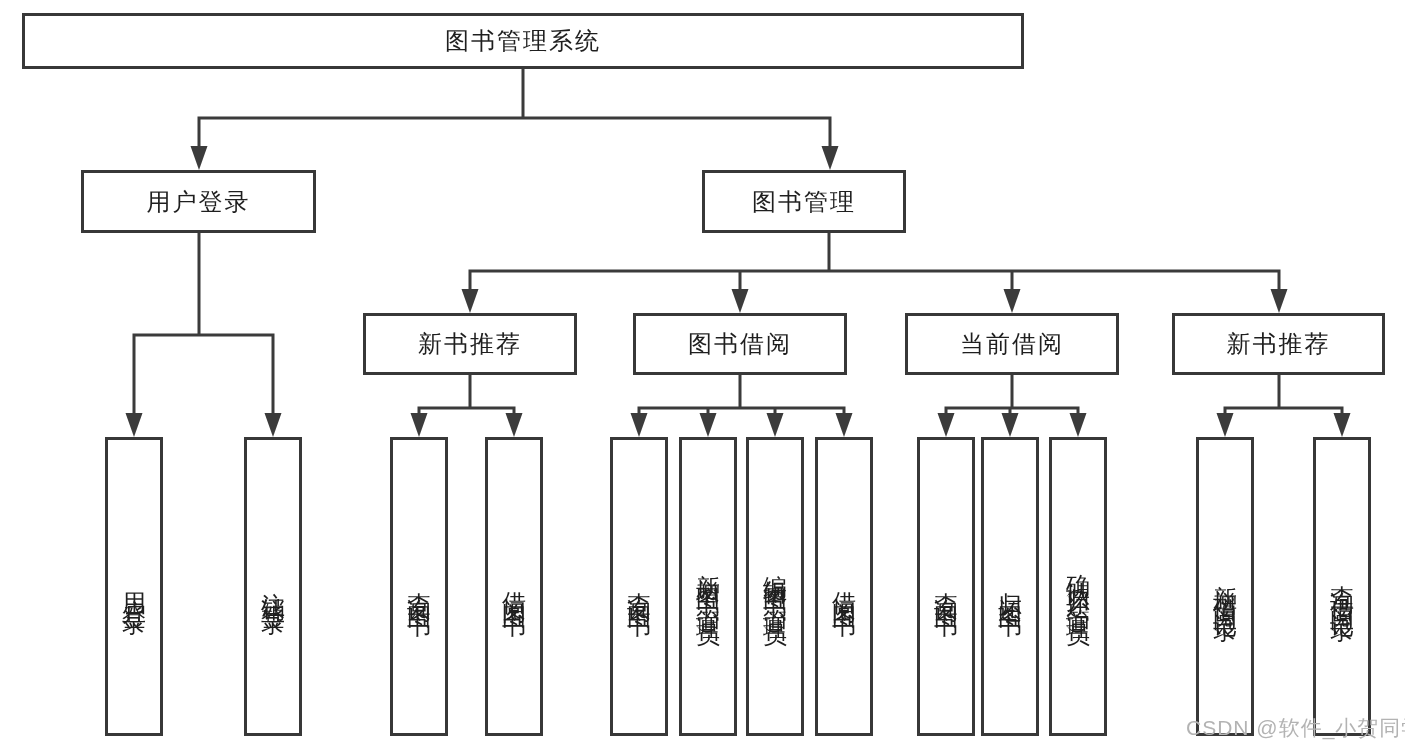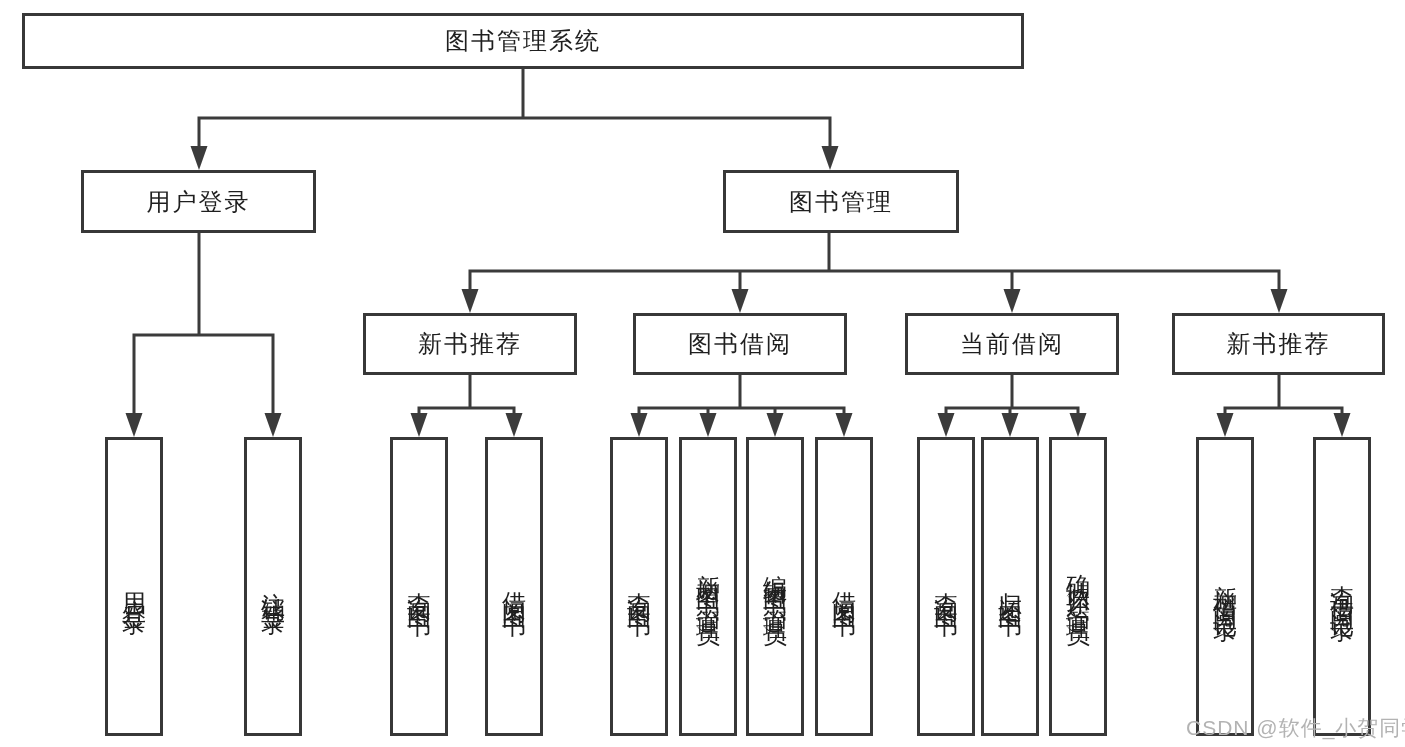--- a/index.html
+++ b/index.html
@@ -24,21 +24,21 @@
     border: 3px solid #383838;
     display: flex;
     align-items: center;
     justify-content: center;
     color: #1f1f1f;
     text-align: center;
   }
   .h-node { font-size: 24px; letter-spacing: 2px; white-space: nowrap; }
   .root-node { left: 22px; top: 13px; width: 1002px; height: 56px; }
   .n-user-login { left: 81px;  top: 170px; width: 235px; height: 63px; }
-  .n-book-mgmt { left: 723px; top: 170px; width: 236px; height: 63px; }
+  .n-book-mgmt { left: 702px; top: 170px; width: 204px; height: 63px; }
   .n-new-book    { left: 363px;  top: 313px; width: 214px; height: 62px; }
   .n-book-borrow { left: 633px;  top: 313px; width: 214px; height: 62px; }
   .n-current     { left: 905px;  top: 313px; width: 214px; height: 62px; }
   .n-records     { left: 1172px; top: 313px; width: 213px; height: 62px; }
   .leaf {
     top: 437px;
     width: 58px;
     height: 299px;
     font-size: 24px;
   }

